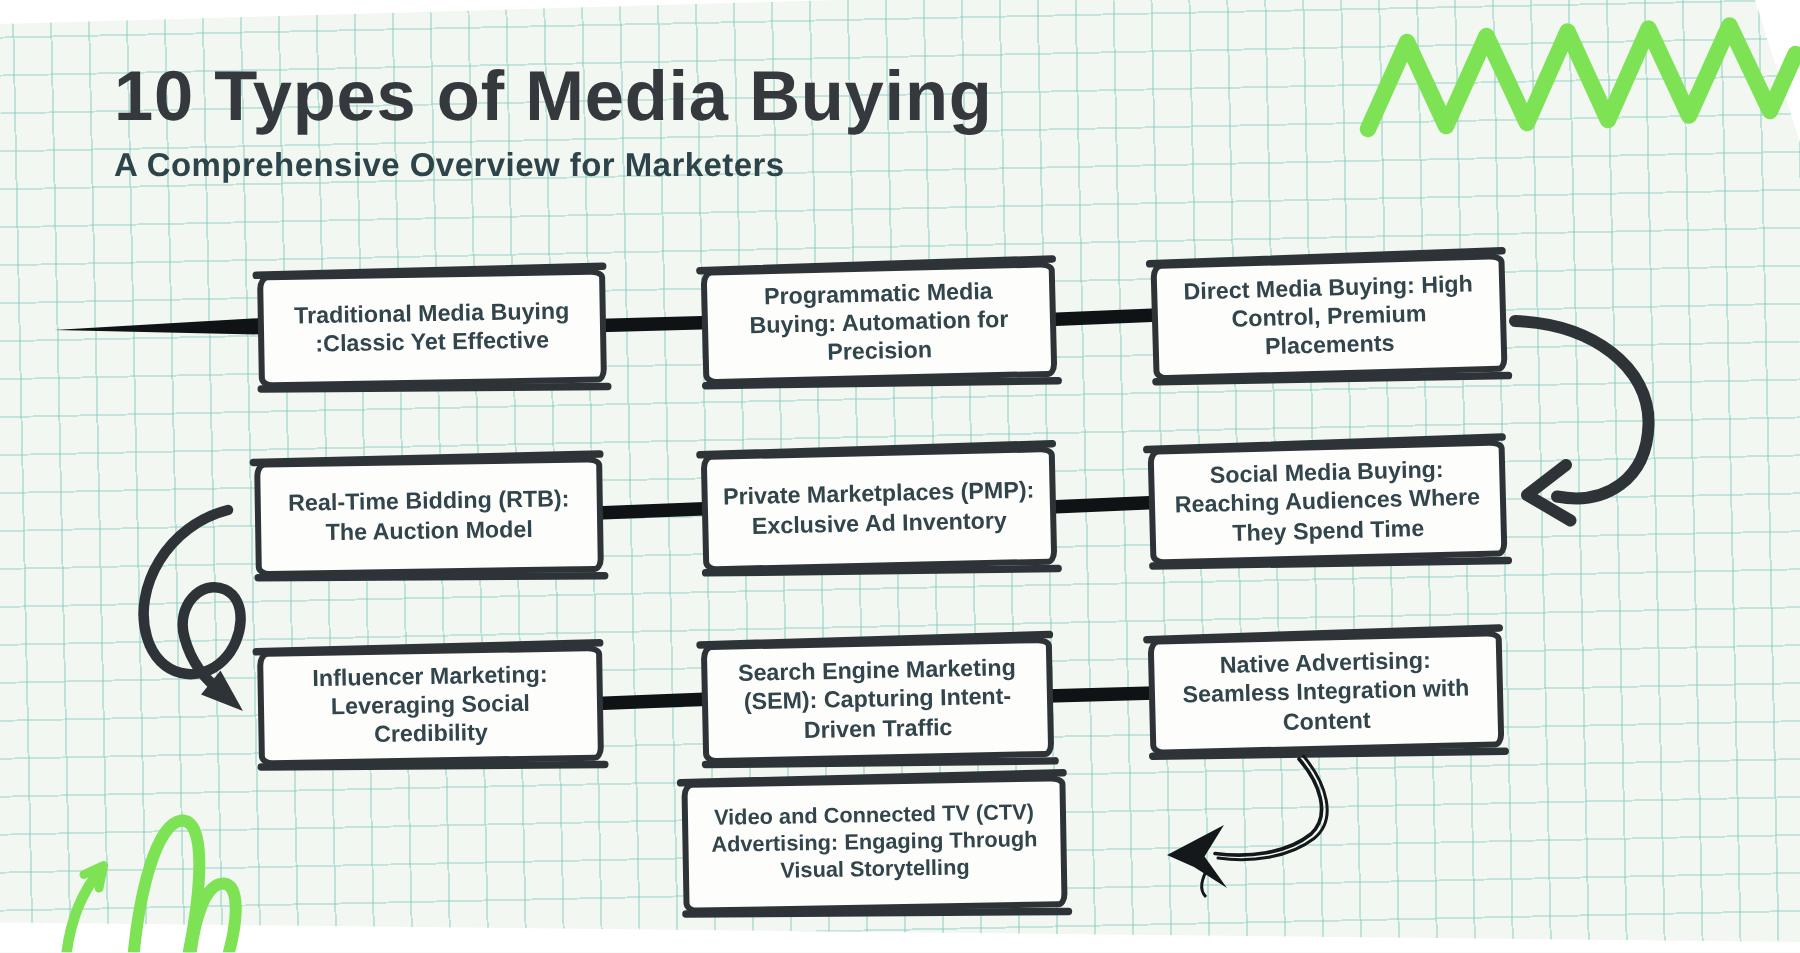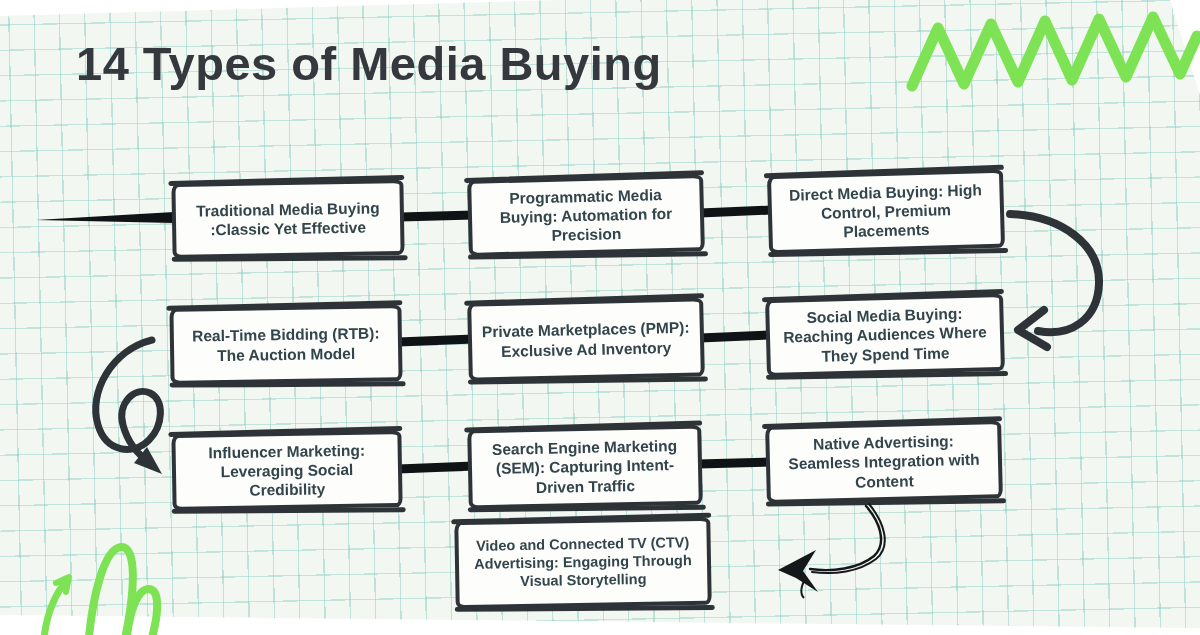--- a/index.html
+++ b/index.html
@@ -82,21 +82,22 @@
     <path d="M36,220 L174,212 L174,223 Z" fill="#101315"></path>
     <line x1="400" y1="217" x2="474" y2="215" stroke="#101315" stroke-width="9"></line>
     <line x1="700" y1="213" x2="772" y2="210" stroke="#101315" stroke-width="9"></line>
     <line x1="398" y1="342" x2="474" y2="339" stroke="#101315" stroke-width="9"></line>
     <line x1="700" y1="338" x2="770" y2="335" stroke="#101315" stroke-width="9"></line>
     <line x1="398" y1="469" x2="474" y2="466" stroke="#101315" stroke-width="9"></line>
     <line x1="698" y1="464" x2="770" y2="462" stroke="#101315" stroke-width="9"></line>
   </svg>
 
   <div class="header">
-    <div class="title">14 Types of Media Buying</div>
+    <div class="title">10 Types of Media Buying</div>
+    <div class="subtitle">A Comprehensive Overview for Marketers</div>
   </div>
 
   <div class="box b1">
       <span>Traditional Media Buying :Classic Yet Effective</span>
     </div>
   <div class="box b2">
       <span>Programmatic Media Buying: Automation for Precision</span>
     </div>
   <div class="box b3">
       <span>Direct Media Buying: High Control, Premium Placements</span>

